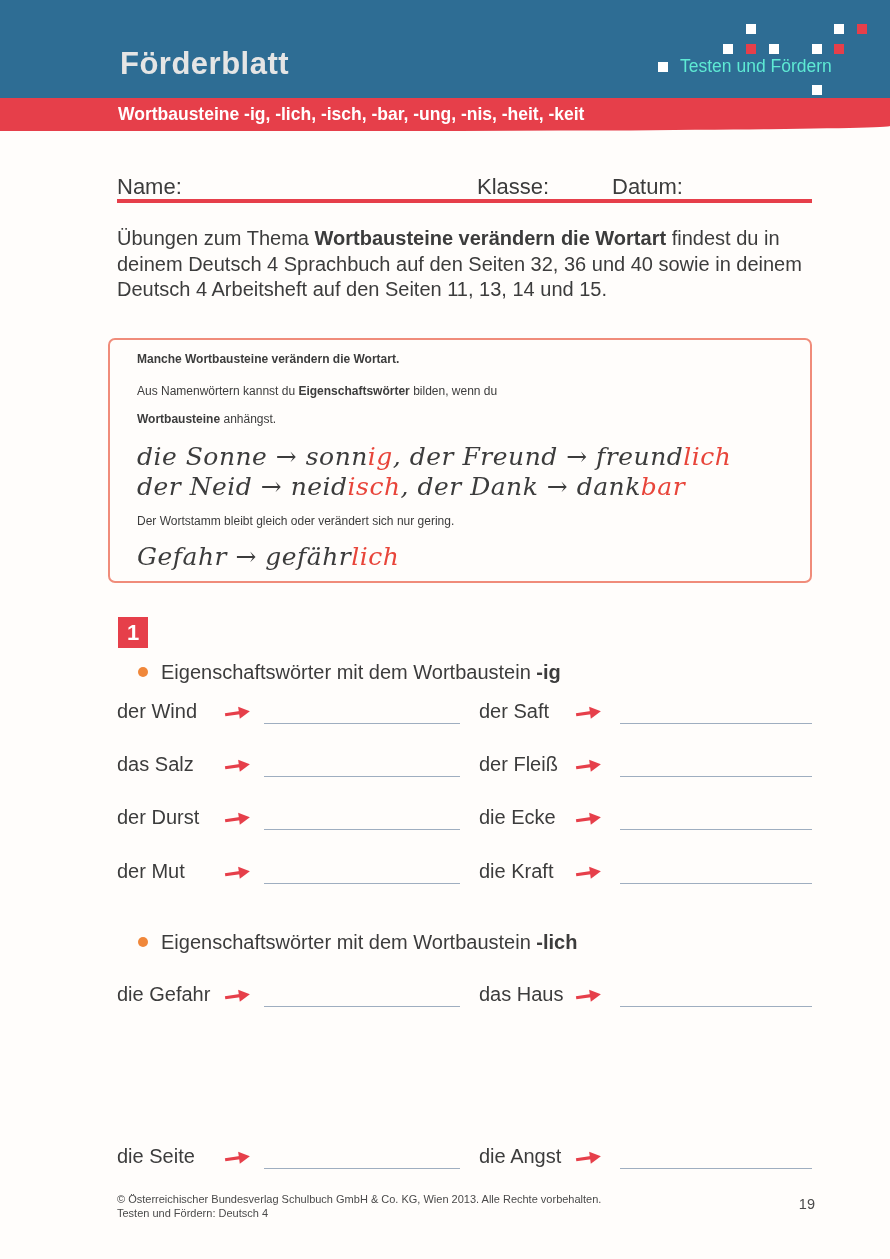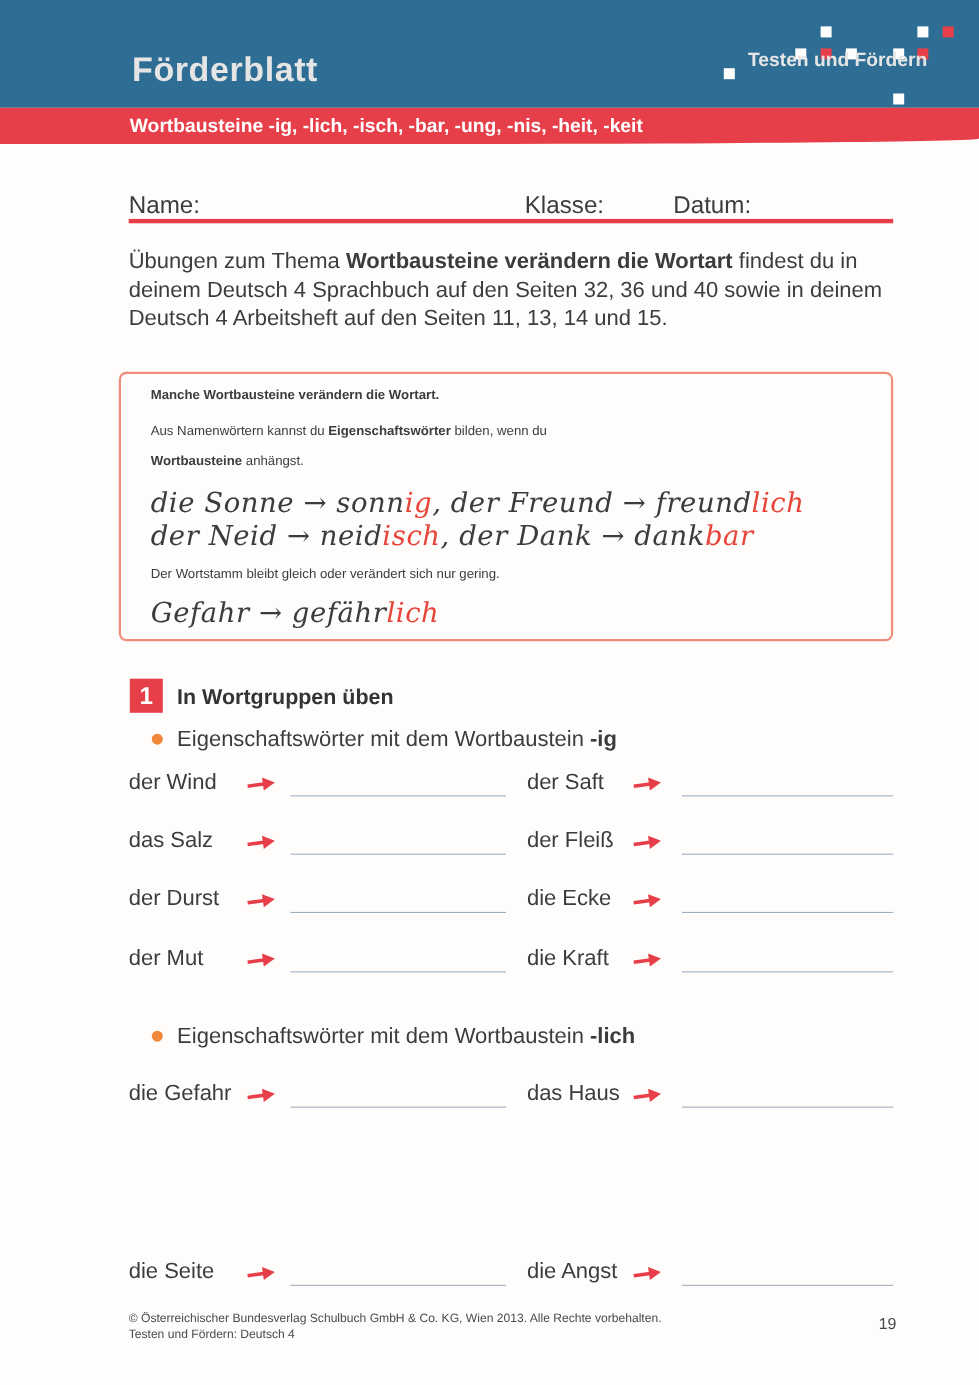--- a/index.html
+++ b/index.html
@@ -18,21 +18,21 @@
 
   
   .hdr{position:absolute;left:0;top:0;width:890px;height:98px;background:var(--header-blue);}
   .hdr-title{position:absolute;left:120px;top:46px;font-size:31px;font-weight:bold;color:#e5e5e5;letter-spacing:.5px;}
   .band{position:absolute;left:0;top:98px;width:890px;height:33px;background:var(--accent-red);border-radius:0 0 60%/ 0 0 5px 5px;}
   .band span{position:absolute;left:118px;top:6px;font-size:17.5px;font-weight:bold;color:#ffffff;}
 
   
   .sq{position:absolute;width:10px;height:10px;}
   .sq.w{background:#ffffff;} .sq.r{background:var(--accent-red);}
-  .logo-text{position:absolute;left:680px;top:44px;font-size:17.5px;font-weight:bold;color:#e5e5e5;}
+  .logo-text{position:absolute;left:680px;top:56px;font-size:17.5px;font-weight:normal;color:#5eead4;}
 
   
   .fieldlabel{position:absolute;font-size:22px;color:var(--text-dark);}
   .rule-red{position:absolute;left:117px;top:199px;width:695px;height:4px;background:var(--accent-red);}
 
   
   .intro{position:absolute;left:117px;top:226px;width:700px;font-size:20px;line-height:25.5px;color:var(--text-dark);}
   .b{font-weight:bold;}
 
   
@@ -103,21 +103,20 @@
     <div class="rb-line" style="top:72px;"><span class="b">Wortbausteine</span><span> anhängst.</span></div>
     <div class="rb-line script" style="top:102px;"><span>die Sonne → sonn</span><span class="red">ig</span><span>, der Freund → freund</span><span class="red">lich</span></div>
     <div class="rb-line script" style="top:132px;"><span>der Neid → neid</span><span class="red">isch</span><span>, der Dank → dank</span><span class="red">bar</span></div>
     <div class="rb-line" style="top:174px;">Der Wortstamm bleibt gleich oder verändert sich nur gering.</div>
     <div class="rb-line script" style="top:202px;"><span>Gefahr → gefähr</span><span class="red">lich</span></div>
   </div>
 
   <div class="numbox">
       <span>1</span>
     </div>
-  <div class="sec-title">In Wortgruppen üben</div>
 
   <div class="dot" style="left:138px;top:667px;"></div>
   <div class="bullet-txt" style="top:661px;"><span>Eigenschaftswörter mit dem Wortbaustein </span><span class="b">-ig</span></div>
 
   <div class="wrow" style="top:700px;">
     <span class="lbl l">der Wind</span>
     <svg class="arrow a-l" viewBox="0 0 27 16">
         <line x1="1" y1="8" x2="16" y2="8" stroke="#E63F4A" stroke-width="3.2"></line>
         <polygon points="15,2 26,8 15,14" fill="#E63F4A"></polygon>
       </svg>

